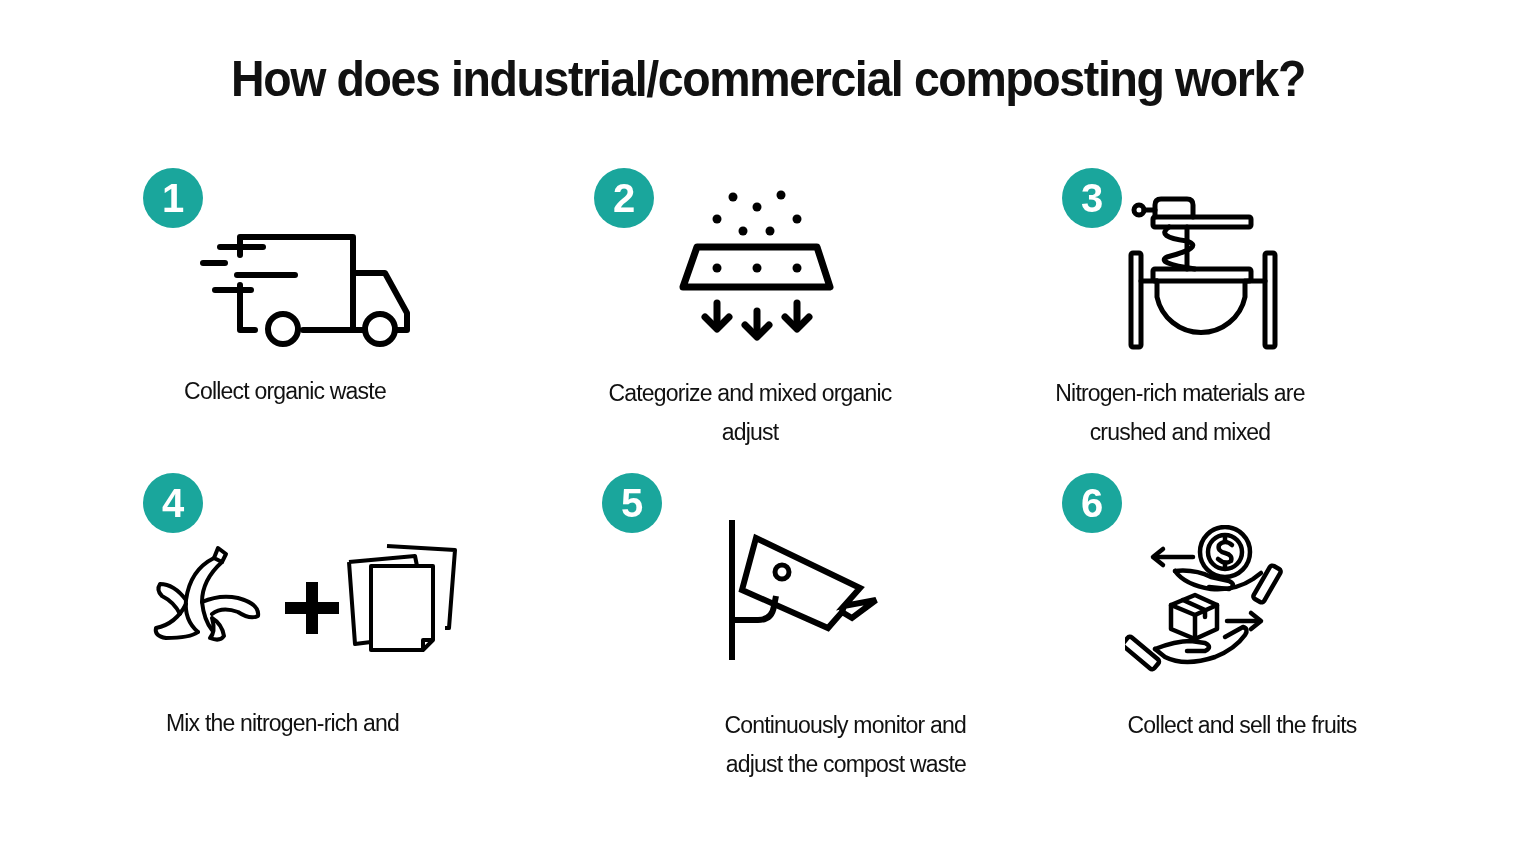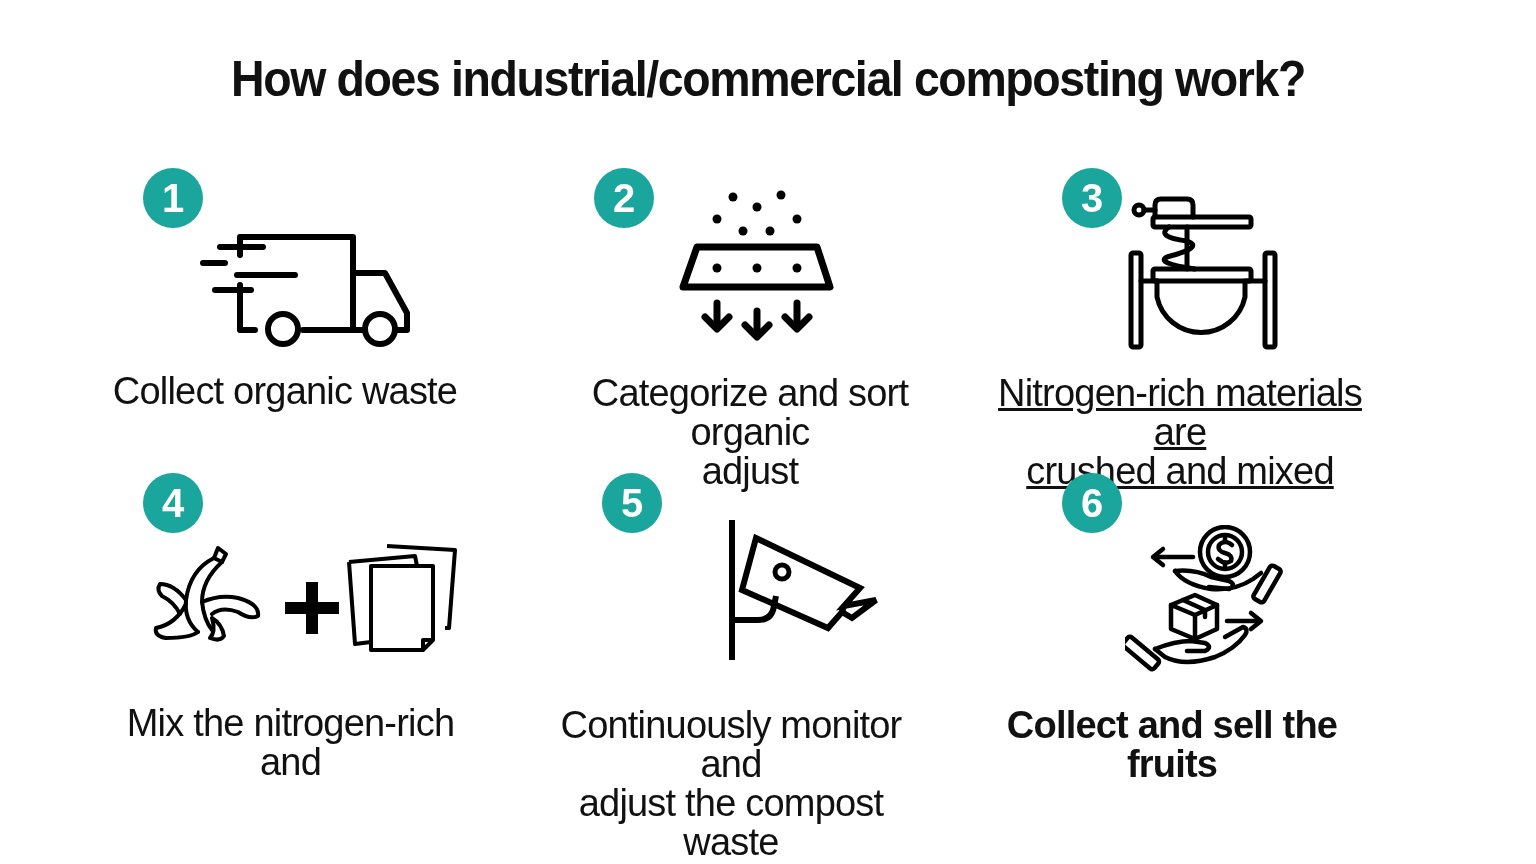--- a/index.html
+++ b/index.html
@@ -1,20 +1,20 @@
 <!DOCTYPE html>
 <html><head>
 <meta charset="utf-8">
 <style>
   html,body{margin:0;padding:0;background:#ffffff;}
   body{width:1536px;height:864px;position:relative;overflow:hidden;font-family:"Liberation Sans",sans-serif;color:#111;}
   .title{position:absolute;left:0;top:50px;width:1536px;text-align:center;font-size:50px;font-weight:bold;letter-spacing:-1.5px;transform:scaleX(0.93);}
   .badge{position:absolute;width:60px;height:60px;border-radius:50%;background:#1aa69c;color:#fff;font-size:40px;font-weight:bold;display:flex;align-items:center;justify-content:center;}
   .icon{position:absolute;}
-  .label{position:absolute;text-align:center;font-size:38px;line-height:39px;letter-spacing:-0.8px;color:#111;}
+  .label{position:absolute;text-align:center;font-size:23px;line-height:39px;letter-spacing:-0.8px;color:#111;}
 </style>
 </head>
 <body>
 
 <div class="title">How does industrial/commercial composting work?</div>
 
 <div>
   <div class="badge" style="left:143px;top:168px;">1</div>
   <svg class="icon" style="left:195px;top:225px;" width="225" height="125" viewBox="0 0 225 125" fill="none" stroke="#000" stroke-width="6" stroke-linecap="round" stroke-linejoin="round">
     <path d="M45 30 V12 H158 V105 H108"></path>
@@ -53,42 +53,42 @@
     <g fill="none" stroke="#000" stroke-width="7" stroke-linecap="round" stroke-linejoin="round">
       <path d="M42 118 V140"></path>
         <path d="M30 132 L42 144 L54 132"></path>
       <path d="M82 126 V148"></path>
         <path d="M70 140 L82 152 L94 140"></path>
       <path d="M122 118 V140"></path>
         <path d="M110 132 L122 144 L134 132"></path>
     </g>
   </svg>
   <div class="label" style="left:545px;top:374px;width:410px;">
-    <div>Categorize and sort organic</div>
+    <div>Categorize and mixed organic</div>
     <div>adjust</div>
   </div>
 </div>
 
 <div>
   <div class="badge" style="left:1062px;top:168px;">3</div>
   <svg class="icon" style="left:1125px;top:195px;" width="155" height="160" viewBox="0 0 155 160" fill="none" stroke="#000" stroke-width="5" stroke-linecap="round" stroke-linejoin="round">
     <circle cx="14" cy="15" r="5"></circle>
     <path d="M19 15 H30"></path>
     <path d="M30 22 V10 Q30 4 36 4 H62 Q68 4 68 10 V22"></path>
     <rect x="28" y="22" width="98" height="10" rx="2"></rect>
     <path d="M44 32 Q30 42 62 46 Q80 52 42 62 Q30 68 70 74"></path>
     <path d="M62 32 V74"></path>
     <rect x="28" y="74" width="98" height="12" rx="2"></rect>
     <path d="M32 86 V102 A45 45 0 0 0 120 102 V86"></path>
     <rect x="6" y="58" width="10" height="94" rx="2"></rect>
     <rect x="140" y="58" width="10" height="94" rx="2"></rect>
     <path d="M16 86 H32"></path>
       <path d="M122 86 H140"></path>
   </svg>
-  <div class="label" style="left:985px;top:374px;width:390px;text-decoration:underline;">
+  <div class="label" style="left:985px;top:374px;width:390px;">
     <div>Nitrogen-rich materials are</div>
     <div>crushed and mixed</div>
   </div>
 </div>
 
 <div>
   <div class="badge" style="left:143px;top:473px;">4</div>
   <svg class="icon" style="left:150px;top:540px;" width="115" height="105" viewBox="0 0 115 105" fill="none" stroke="#000" stroke-width="4" stroke-linejoin="round" stroke-linecap="round">
     <path d="M68 8 L76 14 L72 22 L64 18 Z"></path>
     <path d="M64 18 Q40 30 36 60 Q34 80 48 92"></path>
@@ -102,35 +102,35 @@
     <rect x="23" y="4" width="12" height="52" fill="#000"></rect>
     <rect x="2" y="24" width="54" height="12" fill="#000"></rect>
   </svg>
   <svg class="icon" style="left:345px;top:540px;" width="115" height="118" viewBox="0 0 115 118" fill="none" stroke="#000" stroke-width="4" stroke-linejoin="round">
     <path d="M42 6 L110 10 L104 88 L100 88"></path>
     <path d="M4 22 L70 16 L72 26"></path>
     <path d="M4 22 L10 104 L26 102"></path>
     <path d="M26 26 H88 V100 L78 110 H26 Z" fill="#fff"></path>
     <path d="M78 110 V100 H88"></path>
   </svg>
-  <div class="label" style="left:103px;top:704px;width:375px;">
+  <div class="label" style="left:95px;top:704px;width:375px;">
     <div>Mix the nitrogen-rich and</div>
   </div>
 </div>
 
 <div>
   <div class="badge" style="left:602px;top:473px;">5</div>
   <svg class="icon" style="left:720px;top:518px;" width="170" height="145" viewBox="0 0 170 145" fill="none" stroke="#000" stroke-width="6" stroke-linejoin="miter">
     <path d="M12 2 V142"></path>
     <path d="M12 102 H38 Q52 102 54 88 L56 78"></path>
     <path d="M36 20 L140 70 L124 88 L156 82 L132 100 L122 94 L108 110 L22 72 Z"></path>
     <path d="M124 88 L122 94"></path>
     <circle cx="62" cy="54" r="7" stroke-width="5"></circle>
   </svg>
-  <div class="label" style="left:536px;top:706px;width:390px;">
+  <div class="label" style="left:576px;top:706px;width:390px;text-align:right;">
     <div>Continuously monitor and</div>
     <div>adjust the compost waste</div>
   </div>
 </div>
 
 <div>
   <div class="badge" style="left:1062px;top:473px;">6</div>
   <svg class="icon" style="left:1125px;top:525px;" width="170" height="160" viewBox="0 0 170 160" fill="none" stroke="#000" stroke-width="4.5" stroke-linecap="round" stroke-linejoin="round">
     <circle cx="100" cy="27" r="25"></circle>
     <circle cx="100" cy="27" r="17"></circle>
@@ -145,16 +145,16 @@
     <path d="M46 80 L70 70 L92 80 L92 104 L70 114 L46 104 Z"></path>
     <path d="M46 80 L70 90 L92 80"></path>
       <path d="M70 90 V114"></path>
     <path d="M58 75 L80 85 V92"></path>
     <path d="M102 96 H134"></path>
       <path d="M126 88 L136 96 L126 104"></path>
     <path d="M30 124 Q50 116 66 116 L80 118 Q88 122 80 126 L62 126"></path>
     <path d="M30 124 L40 132 Q60 142 90 132 Q110 124 120 110 Q124 104 118 102 L100 112"></path>
     <rect x="10" y="108" width="12" height="40" rx="3" transform="rotate(-50 16 128)"></rect>
   </svg>
-  <div class="label" style="left:977px;top:706px;width:390px;font-weight:bold;">
+  <div class="label" style="left:1047px;top:706px;width:390px;">
     <div>Collect and sell the fruits</div>
   </div>
 </div>
 
 </body></html>

